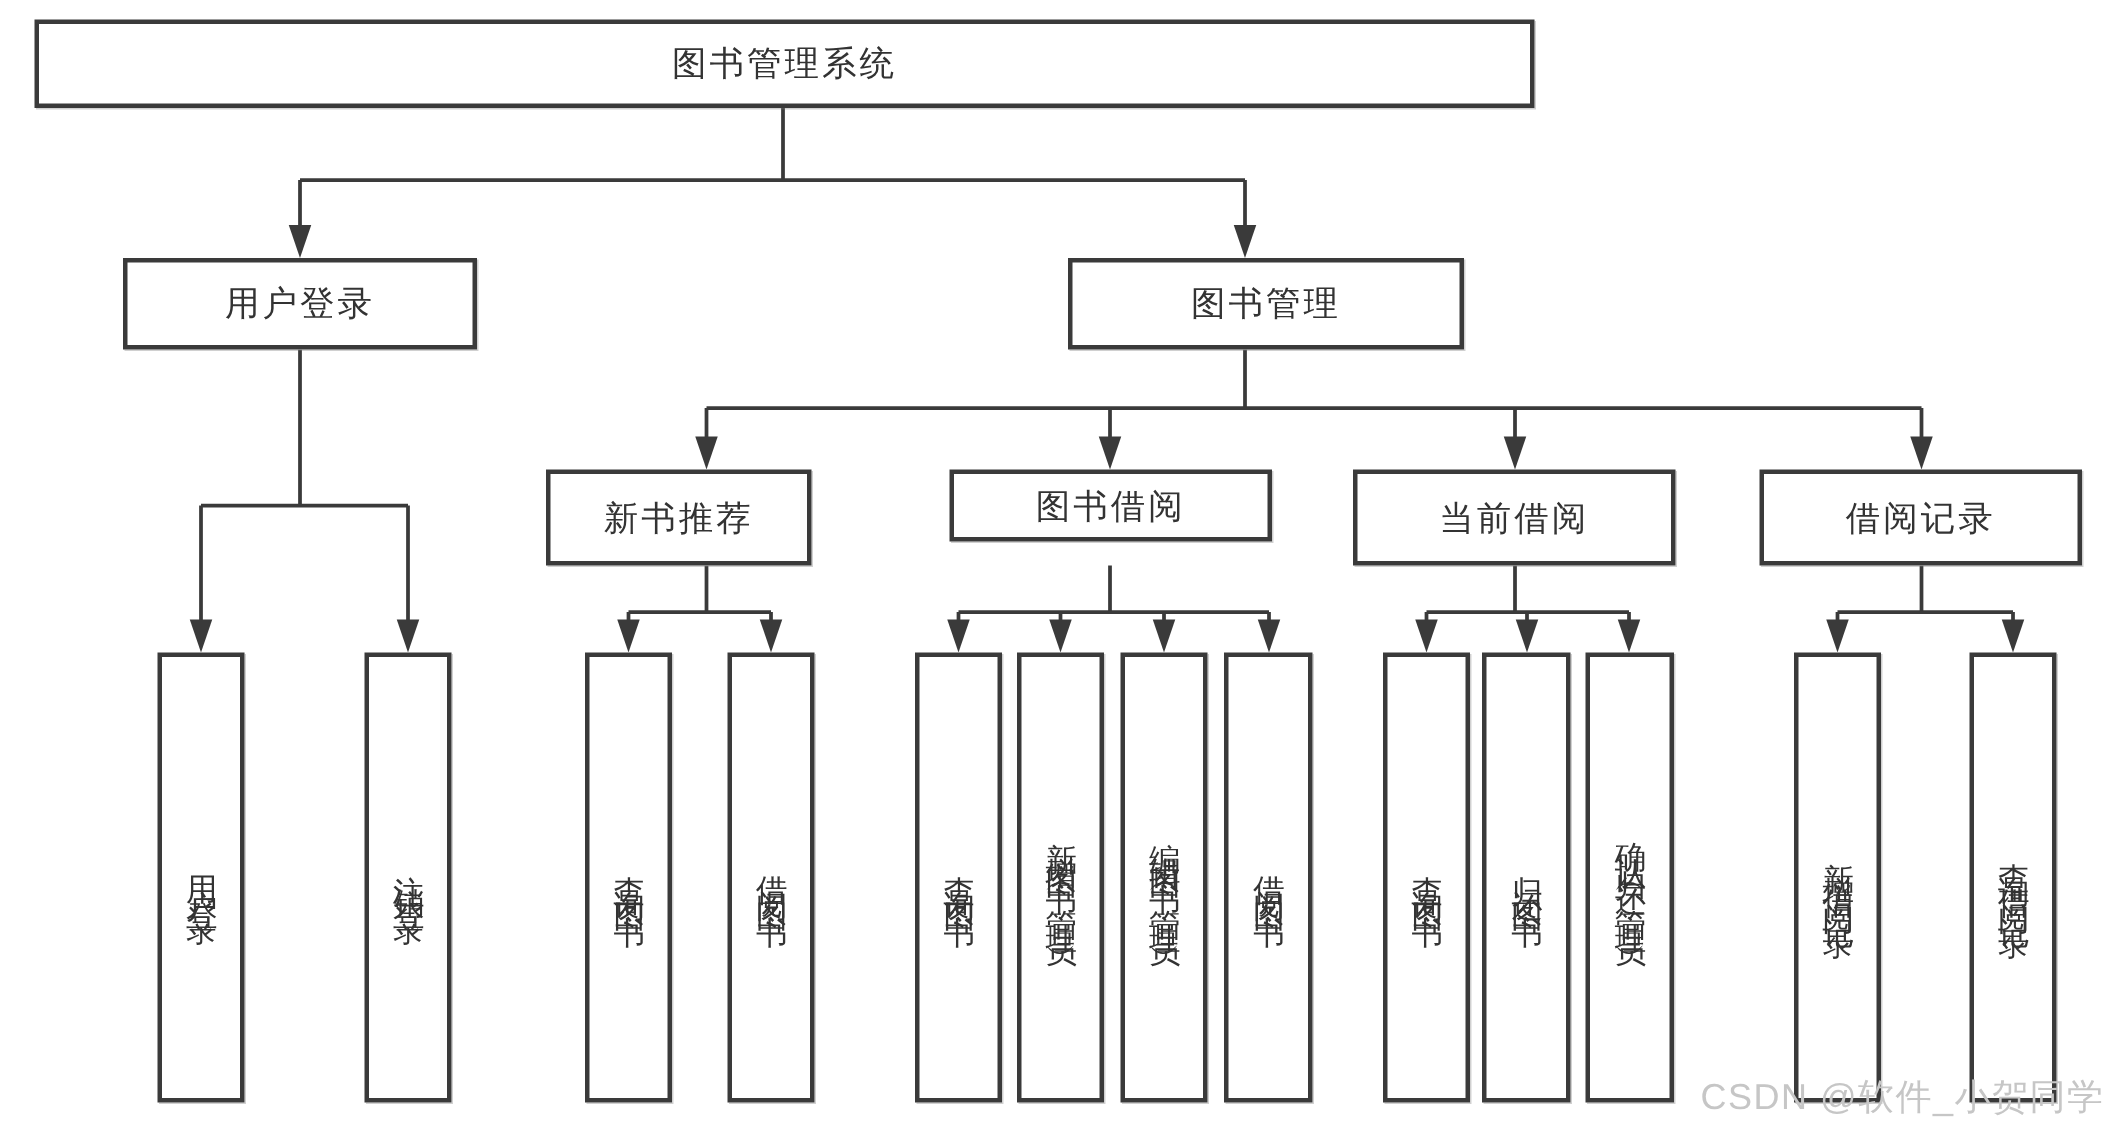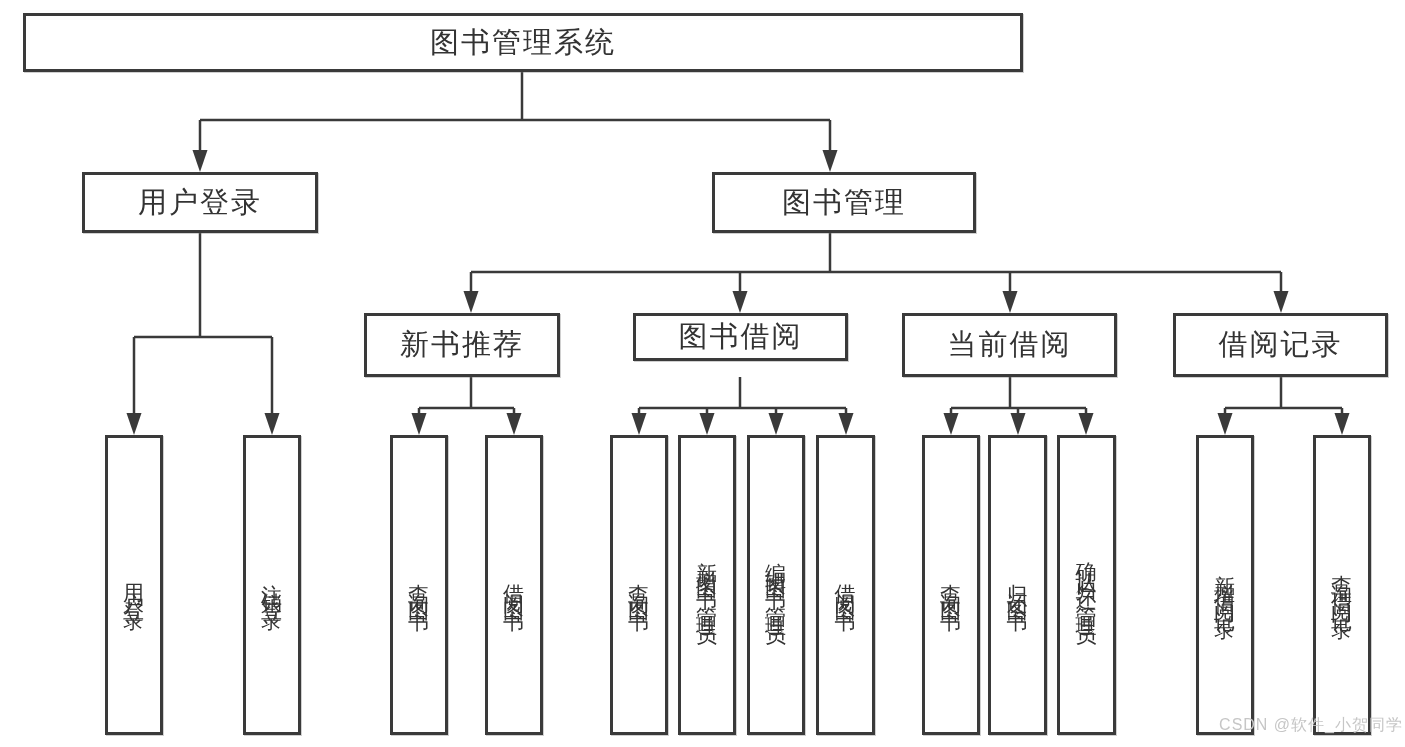--- a/index.html
+++ b/index.html
@@ -12,29 +12,29 @@
   .ctip  { fill:var(--line,#3a3a3a); stroke:none; }
   .node {
     position:absolute; box-sizing:border-box;
     background:var(--box-fill,#ffffff);
     border:3px solid var(--box-border,#3a3a3a);
     display:flex; align-items:center; justify-content:center;
     color:var(--text,#333333);
     box-shadow:1px 1px 0 rgba(120,120,120,.35);
   }
   .node.h span {
-    font-size:29px; letter-spacing:2px; white-space:nowrap;
+    font-size:23px; letter-spacing:2px; white-space:nowrap;
   }
   .node.v span {
     writing-mode:vertical-rl; text-orientation:mixed;
     font-size:21px; letter-spacing:9px; line-height:1;
   }
   .watermark {
     position:absolute; right:2px; top:715px;
-    font-size:16px; color:var(--watermark,#c6c6c6);
+    font-size:24px; color:var(--watermark,#c6c6c6);
     letter-spacing:1px; white-space:nowrap;
   }
 </style>
 </head>
 <body>
 
 <div class="stage">
 
   <svg id="connectors" width="1405" height="747">
       <line x1="522" y1="70" x2="522" y2="120" class="cline"></line>
@@ -95,21 +95,21 @@
     <span>图书管理系统</span>
   </div>
 
   <div class="node h" style="left:82px;top:172px;width:236px;height:61px">
     <span>用户登录</span>
   </div>
   <div class="node h" style="left:712px;top:172px;width:264px;height:61px">
     <span>图书管理</span>
   </div>
 
-  <div class="node h" style="left:364px;top:313px;width:196px;height:64px">
+  <div class="node h" style="left:364px;top:313px;width:177px;height:64px">
     <span>新书推荐</span>
   </div>
   <div class="node h" style="left:633px;top:313px;width:215px;height:48px">
     <span>图书借阅</span>
   </div>
   <div class="node h" style="left:1173px;top:313px;width:215px;height:64px">
     <span>借阅记录</span>
   </div>
   <div class="node h" style="left:902px;top:313px;width:215px;height:64px">
     <span>当前借阅</span>

